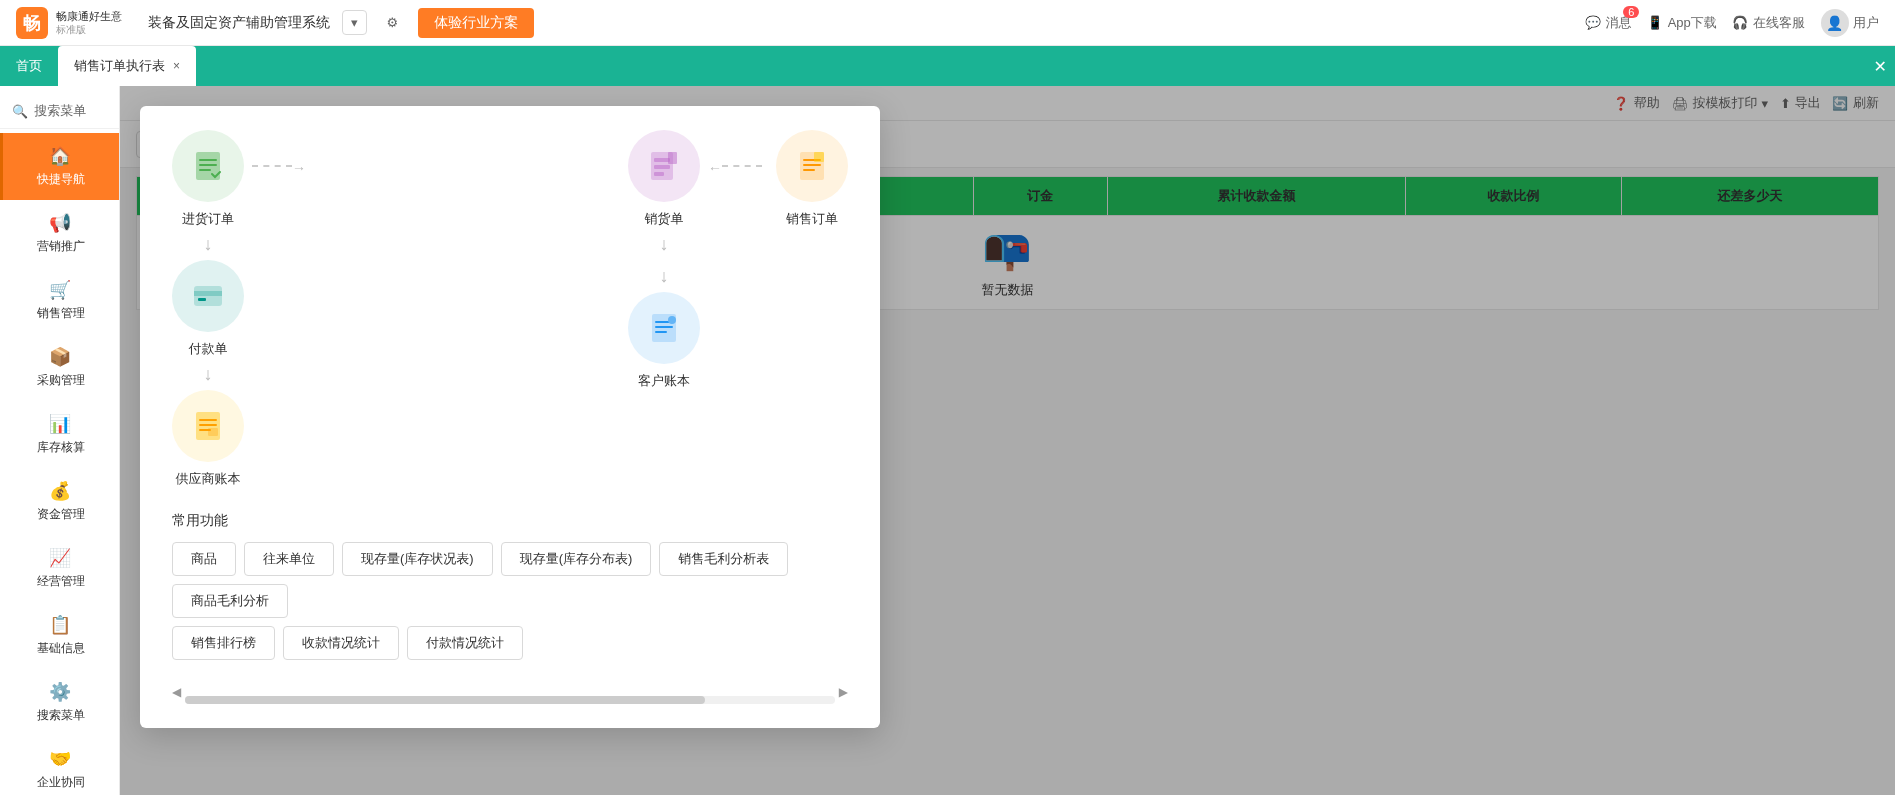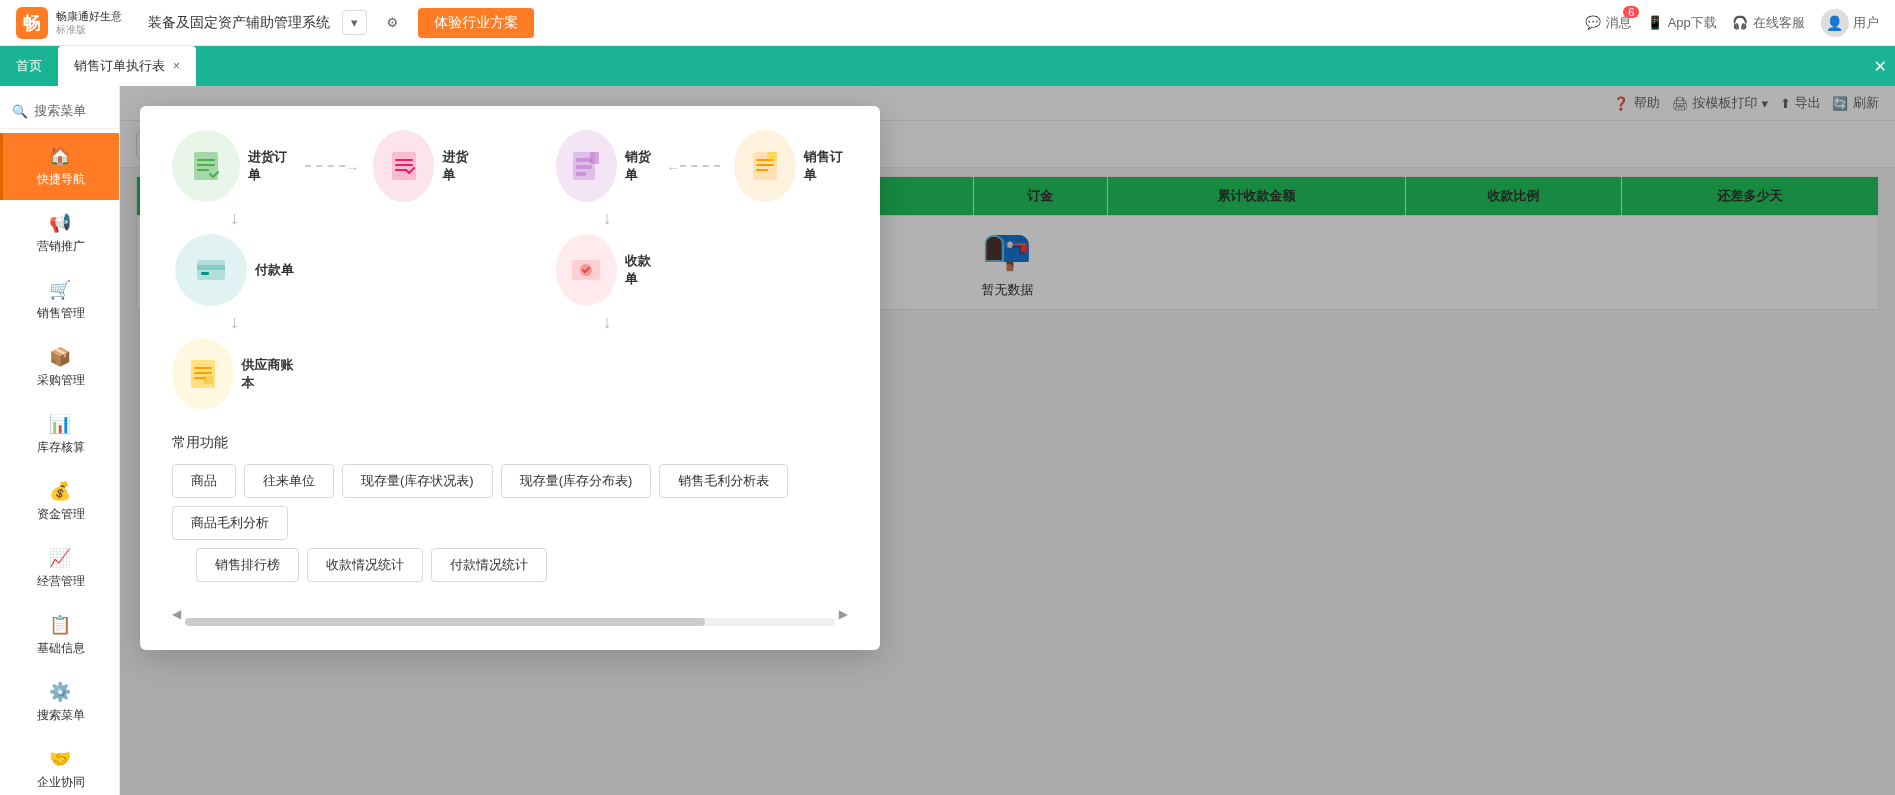--- a/index.html
+++ b/index.html
@@ -75,21 +75,21 @@
     .modal-overlay {
       position: absolute; top: 0; left: 0; right: 0; bottom: 0;
       background: rgba(0,0,0,0.3); z-index: 100; display: flex; align-items: flex-start; justify-content: flex-start;
       padding-top: 0;
     }
     .modal {
       background: white; border-radius: 6px; width: 740px; min-height: 500px;
       margin: 20px; box-shadow: 0 8px 32px rgba(0,0,0,0.18); position: relative;
       padding: 24px 32px 24px 32px;
     }
-    .flow-node { display: flex; flex-direction: row; align-items: center; gap: 8px; font-weight: bold; }
+    .flow-node { display: flex; flex-direction: column; align-items: center; gap: 8px; }
     .flow-circle {
       width: 72px; height: 72px; border-radius: 50%; display: flex; align-items: center; justify-content: center;
       font-size: 28px; cursor: pointer;
     }
     .flow-circle.green { background: #e8f5e9; color: #4caf50; }
     .flow-circle.red-light { background: #fce4ec; color: #e91e63; }
     .flow-circle.purple { background: #f3e5f5; color: #9c27b0; }
     .flow-circle.orange { background: #fff3e0; color: #ff9800; }
     .flow-circle.teal { background: #e0f2f1; color: #009688; }
     .flow-circle.red { background: #ffebee; color: #f44336; }
@@ -325,64 +325,52 @@
             </div>
           </div>
 
           <div style="display:flex; align-items:center; height:72px; padding: 0 8px;">
             <div style="display:flex; align-items:center; gap:0; min-width:60px;">
               <div style="border-top:2px dashed #ccc; width:40px;"></div>
               <span style="color:#bbb; font-size:14px;">→</span>
             </div>
           </div>
 
-          <div style="display:flex; flex-direction:column; align-items:center; gap:0;">
-            <div class="flow-node">
-              <div class="flow-circle red-light">
-                <svg width="36" height="36" viewBox="0 0 36 36" fill="none">
-                  <rect x="6" y="4" width="24" height="28" rx="2" fill="#f8bbd0"></rect>
-                  <path d="M10 12h16M10 17h16M10 22h10" stroke="#e91e63" stroke-width="2" stroke-linecap="round"></path>
-                  <path d="M20 22l3 3 5-5" stroke="#e91e63" stroke-width="2" stroke-linecap="round"></path>
-                </svg>
-              </div>
-              <span class="flow-label">进货单</span>
-            </div>
-          </div>
 
           <div style="flex:1; min-width:80px;"></div>
 
           <div style="display:flex; flex-direction:column; align-items:center; gap:0;">
             <div class="flow-node">
               <div class="flow-circle purple">
                 <svg width="36" height="36" viewBox="0 0 36 36" fill="none">
                   <rect x="5" y="4" width="22" height="28" rx="2" fill="#e1bee7"></rect>
                   <rect x="8" y="10" width="16" height="4" rx="1" fill="#ce93d8"></rect>
                   <rect x="8" y="17" width="16" height="4" rx="1" fill="#ce93d8"></rect>
                   <rect x="8" y="24" width="10" height="4" rx="1" fill="#ce93d8"></rect>
                   <rect x="22" y="4" width="9" height="12" rx="1" fill="#ba68c8" opacity="0.5"></rect>
                 </svg>
               </div>
               <span class="flow-label">销货单</span>
             </div>
 
             <div style="height:32px; display:flex; align-items:center; justify-content:center; width:72px; color:#bbb; font-size:18px;">↓</div>
 
-            <div class="flow-node">
-              <div class="flow-circle red">
-                <svg width="36" height="36" viewBox="0 0 36 36" fill="none">
-                  <rect x="4" y="8" width="28" height="20" rx="3" fill="#ffcdd2"></rect>
-                  <circle cx="18" cy="18" r="6" fill="#ef9a9a"></circle>
-                  <path d="M15 18l2 2 4-4" stroke="#f44336" stroke-width="2" stroke-linecap="round"></path>
-                </svg>
-              </div>
-              <span class="flow-label">收款单</span>
-            </div>
 
             <div style="height:32px; display:flex; align-items:center; justify-content:center; width:72px; color:#bbb; font-size:18px;">↓</div>
 
+            <div class="flow-node">
+              <div class="flow-circle blue-light">
+                <svg width="36" height="36" viewBox="0 0 36 36" fill="none">
+                  <rect x="6" y="4" width="24" height="28" rx="2" fill="#bbdefb"></rect>
+                  <path d="M10 12h16M10 17h16M10 22h10" stroke="#2196f3" stroke-width="2" stroke-linecap="round"></path>
+                  <circle cx="26" cy="10" r="4" fill="#64b5f6"></circle>
+                </svg>
+              </div>
+              <span class="flow-label">客户账本</span>
+            </div>
           </div>
 
           <div style="display:flex; align-items:center; height:72px; padding: 0 8px;">
             <div style="display:flex; align-items:center; gap:0; min-width:60px;">
               <span style="color:#bbb; font-size:14px;">←</span>
               <div style="border-top:2px dashed #ccc; width:40px;"></div>
             </div>
           </div>
 
           <div style="display:flex; flex-direction:column; align-items:center; gap:0;">
@@ -403,21 +391,21 @@
         <div class="common-functions" style="margin-top:24px;">
           <div class="common-title">常用功能</div>
           <div class="func-btns">
             <button class="func-btn">商品</button>
             <button class="func-btn">往来单位</button>
             <button class="func-btn">现存量(库存状况表)</button>
             <button class="func-btn">现存量(库存分布表)</button>
             <button class="func-btn">销售毛利分析表</button>
             <button class="func-btn">商品毛利分析</button>
           </div>
-          <div class="func-btns" style="margin-top:8px;margin-left:24px;">
+          <div class="func-btns" style="margin-top:8px;">
             <button class="func-btn">销售排行榜</button>
             <button class="func-btn">收款情况统计</button>
             <button class="func-btn">付款情况统计</button>
           </div>
         </div>
 
         <div class="modal-scroll-container" style="margin-top:20px;">
           <span class="scroll-arrow">◀</span>
           <div class="modal-scrollbar" style="flex:1;">
             <div class="modal-scrollbar-thumb"></div>

